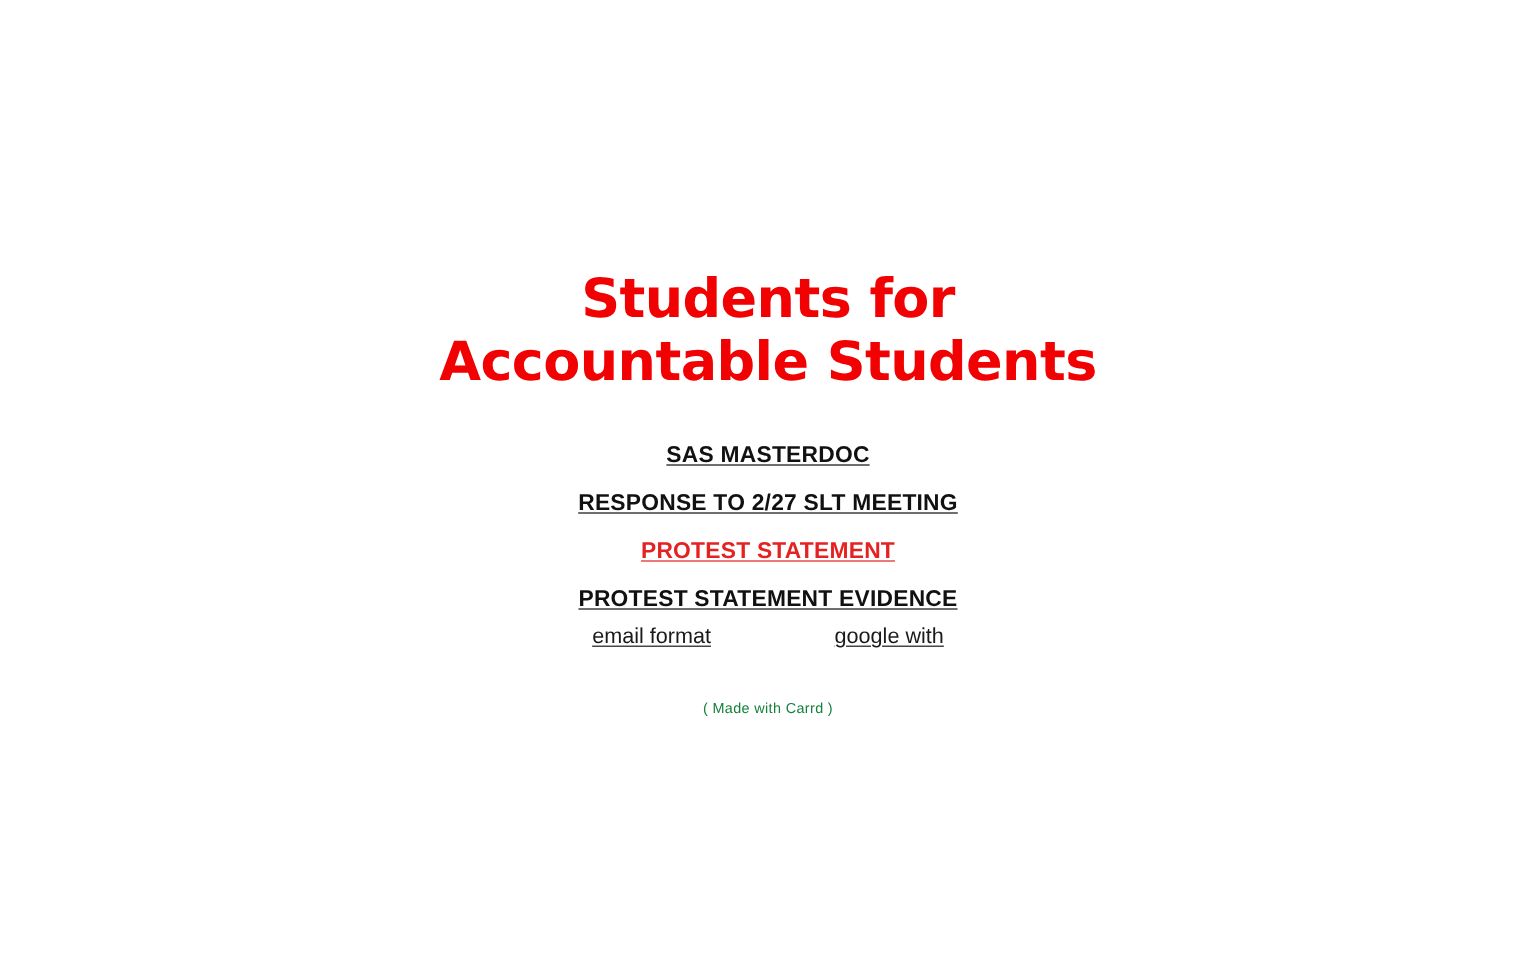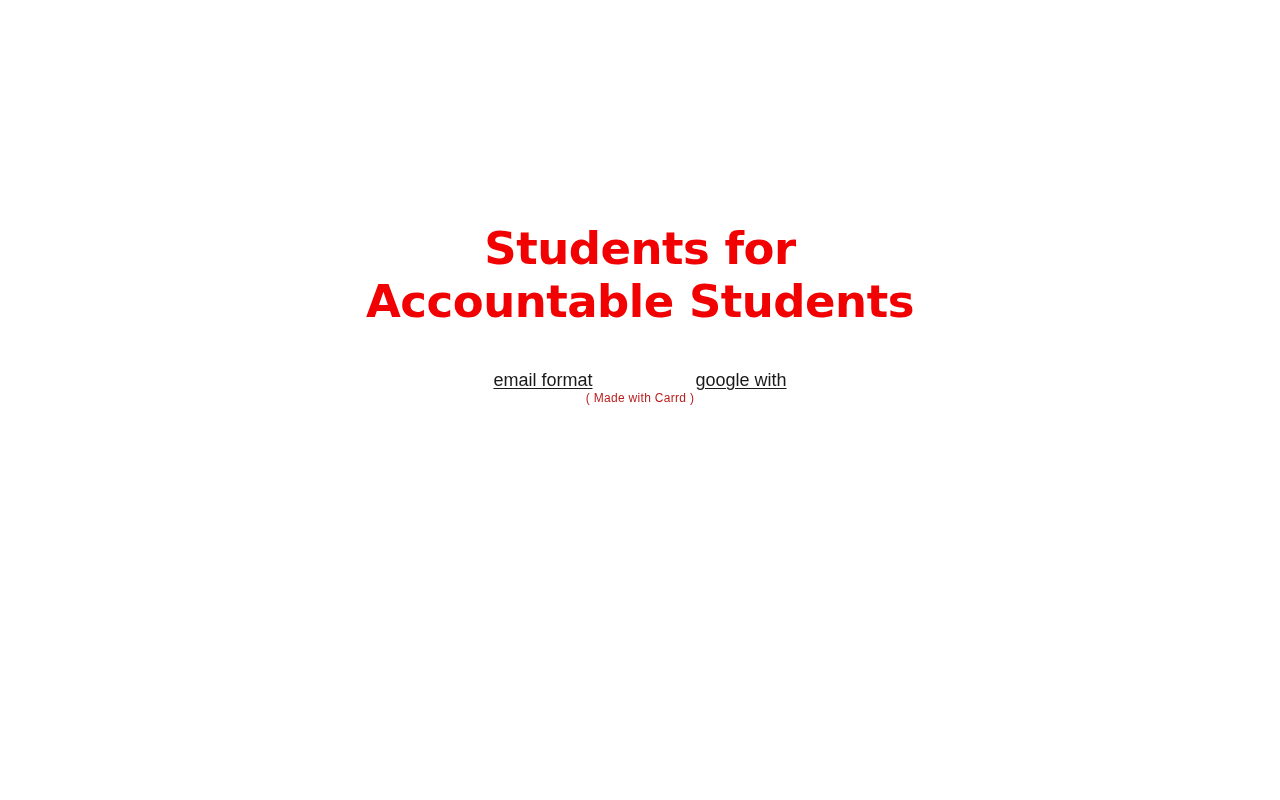--- a/index.html
+++ b/index.html
@@ -56,55 +56,61 @@
     text-decoration: underline;
     text-underline-offset: 2px;
     cursor: pointer;
   }
 
   .doc-link.accent {
     color: #e52222;
   }
 
   .secondary-links {
-    margin-top: 42px;
     display: flex;
     justify-content: center;
     align-items: center;
     gap: 103px;
   }
 
   .small-link {
     font-family: "Liberation Sans", sans-serif;
     font-size: 18px;
     font-weight: normal;
     color: #1a1a1a;
     text-decoration: underline;
     text-underline-offset: 2px;
     cursor: pointer;
   }
 
   .footer {
+    margin-top: 42px;
     font-family: "Liberation Sans", sans-serif;
     font-size: 12px;
-    color: #b91c1c;
+    color: #15803d;
     letter-spacing: 0.3px;
   }
 </style>
 </head>
 <body>
 
 <div class="page">
   <div class="content">
 
     <h1 class="site-title">
       <span>Students for</span><br>
       <span>Accountable Students</span>
     </h1>
 
+    <div class="links-block">
+      <a class="doc-link" href="#">SAS MASTERDOC</a>
+      <a class="doc-link" href="#">RESPONSE TO 2/27 SLT MEETING</a>
+      <a class="doc-link accent" href="#">PROTEST STATEMENT</a>
+      <a class="doc-link" href="#">PROTEST STATEMENT EVIDENCE</a>
+    </div>
 
     <div class="secondary-links">
       <a class="small-link" href="#">email format</a>
       <a class="small-link" href="#">google with</a>
     </div>
 
     <div class="footer">( Made with Carrd )</div>
 
   </div>
 </div>

